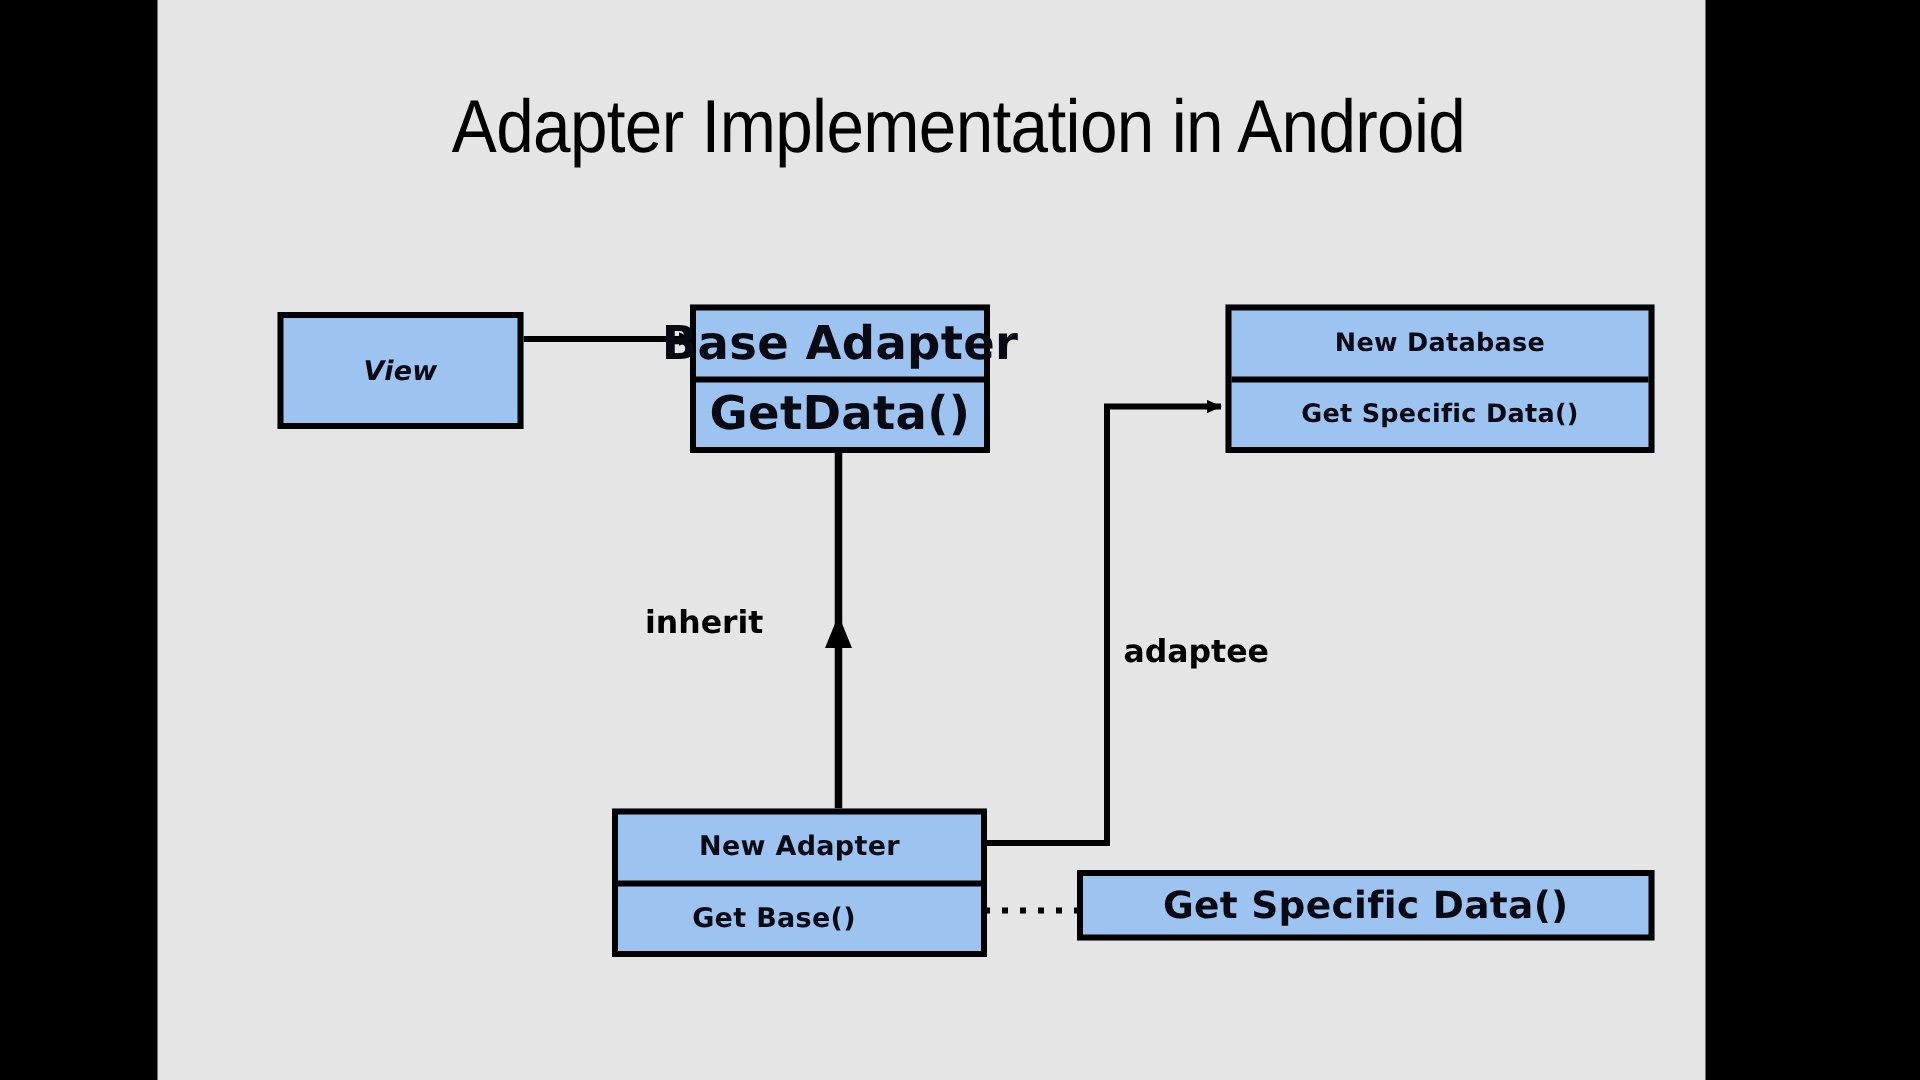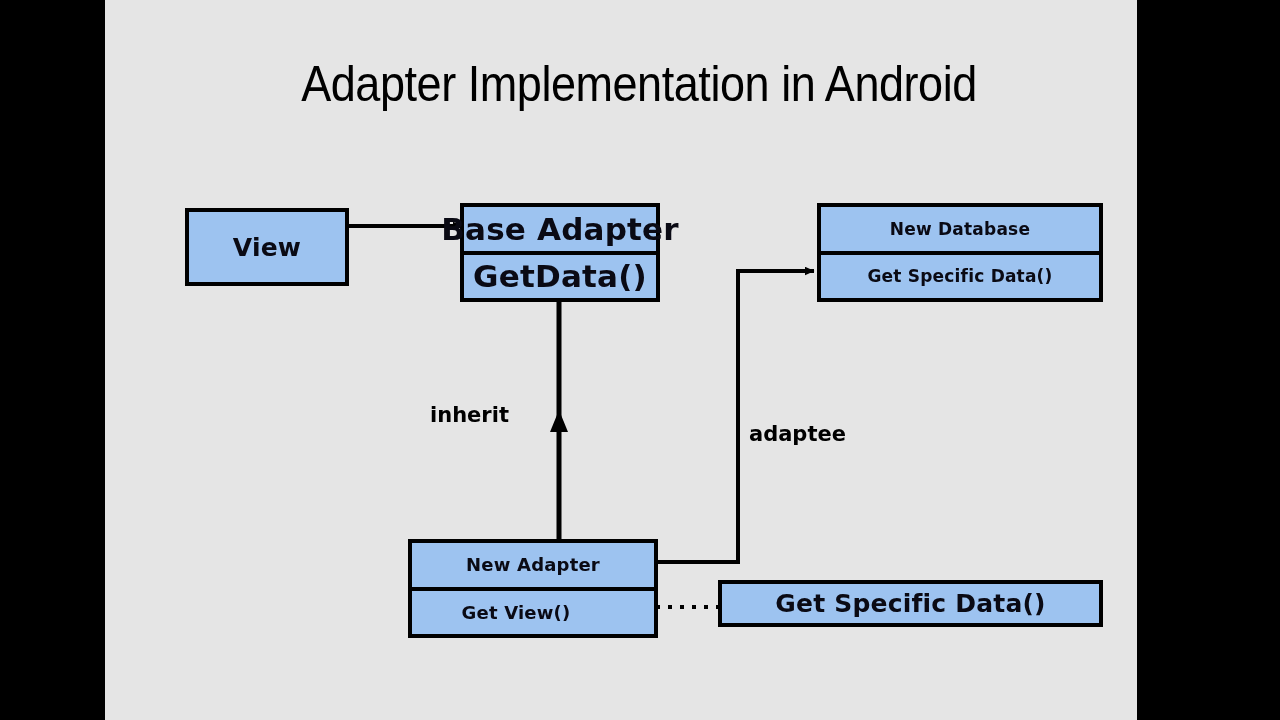--- a/index.html
+++ b/index.html
@@ -87,21 +87,21 @@
     white-space: nowrap;
     letter-spacing: 0.2px;
   }
 
   .uml-row + .uml-row { border-top: 4px solid #000000; }
 
   
   #box-view {
     left: 80px;  top: 208px;  width: 164px; height: 78px;
   }
-  #box-view .uml-row { font-size: 25px; }
+  #box-view .uml-row { font-size: 18px; font-style: italic; }
 
   #box-base-adapter {
     left: 355px; top: 203px;  width: 200px; height: 99px;
   }
   #box-base-adapter .uml-row { font-size: 31px; }
 
   #box-new-database {
     left: 712px; top: 203px;  width: 286px; height: 99px;
   }
   #box-new-database .uml-row { font-size: 17px; }
@@ -168,21 +168,21 @@
       <div class="uml-row">GetData()</div>
     </div>
 
     <div class="uml-box" id="box-new-database">
       <div class="uml-row">New Database</div>
       <div class="uml-row">Get Specific Data()</div>
     </div>
 
     <div class="uml-box" id="box-new-adapter">
       <div class="uml-row">New Adapter</div>
-      <div class="uml-row row-getdata">Get View()</div>
+      <div class="uml-row row-getdata">Get Base()</div>
     </div>
 
     <div class="uml-box" id="box-get-specific">
       <div class="uml-row">Get Specific Data()</div>
     </div>
 
     <div class="edge-label" id="label-inherit">inherit</div>
     <div class="edge-label" id="label-adaptee">adaptee</div>
 
   </div>

